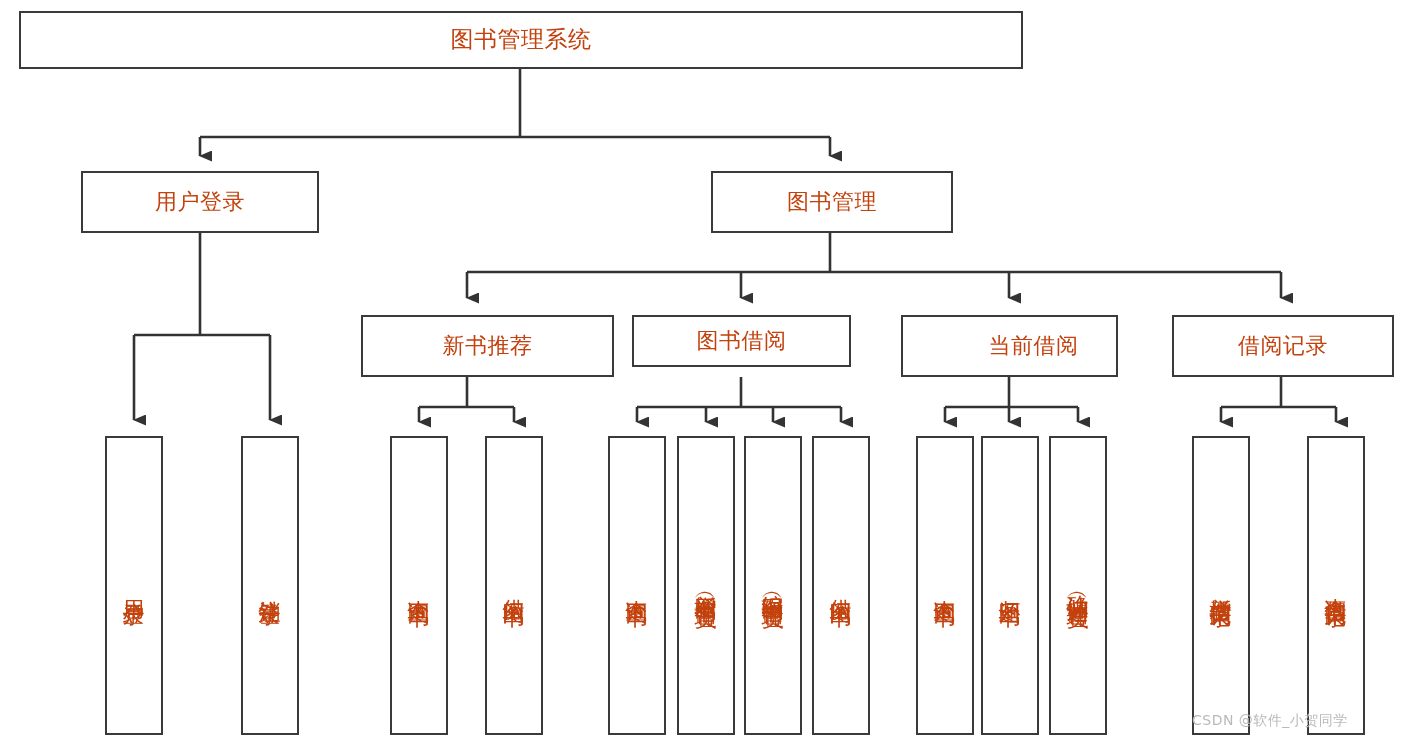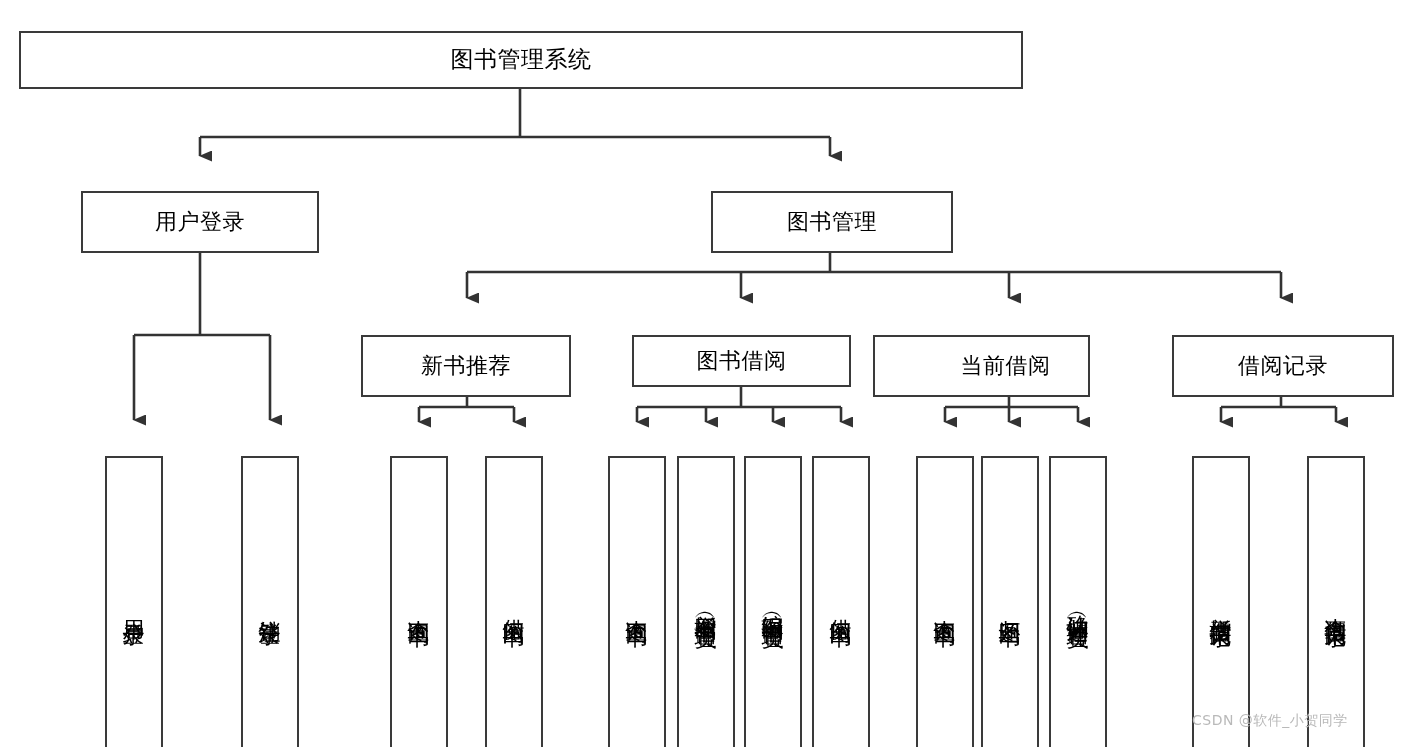--- a/index.html
+++ b/index.html
@@ -12,23 +12,22 @@
   }
   #canvas{position:relative;width:1405px;height:747px;}
   svg.wires{position:absolute;left:0;top:0;width:1405px;height:747px;pointer-events:none;}
 
   .node{
     position:absolute;
     box-sizing:border-box;
     background:#ffffff;
     border:2.5px solid #3a3a3a;
     display:flex;align-items:center;justify-content:center;
-    color:#000000;
+    color:#c2410c;
     z-index:2;
-    margin-top:20px;
   }
   .node .label{
     display:block;
     line-height:1.18;
     letter-spacing:0.5px;
     white-space:pre;
   }
   .h-node .label{font-size:22px;}
   .root .label{font-size:23px;}
 
@@ -113,27 +112,27 @@
     <span class="label">图书管理系统</span>
   </div>
 
   <div class="node h-node" style="left:81px;top:171px;width:238px;height:62px;">
     <span class="label">用户登录</span>
   </div>
   <div class="node h-node" style="left:711px;top:171px;width:242px;height:62px;">
     <span class="label">图书管理</span>
   </div>
 
-  <div class="node h-node" style="left:361px;top:315px;width:210px;height:62px;">
+  <div class="node h-node" style="left:361px;top:315px;width:253px;height:62px;">
     <span class="label">新书推荐</span>
   </div>
   <div class="node h-node" style="left:632px;top:315px;width:219px;height:52px;">
     <span class="label">图书借阅</span>
   </div>
-  <div class="node h-node" style="left:873px;top:315px;width:217px;height:62px;padding-left:48px;">
+  <div class="node h-node" style="left:901px;top:315px;width:217px;height:62px;padding-left:48px;">
     <span class="label">当前借阅</span>
   </div>
   <div class="node h-node" style="left:1172px;top:315px;width:222px;height:62px;">
     <span class="label">借阅记录</span>
   </div>
 
   <div class="node v-node" style="left:105px;top:436px;width:58px;height:299px;">
     <span class="label">用户登录</span>
   </div>
   <div class="node v-node" style="left:241px;top:436px;width:58px;height:299px;">

